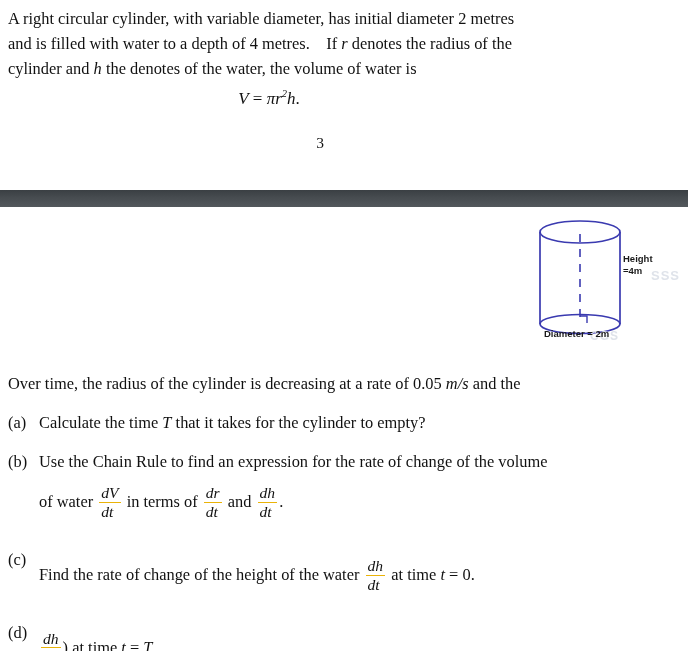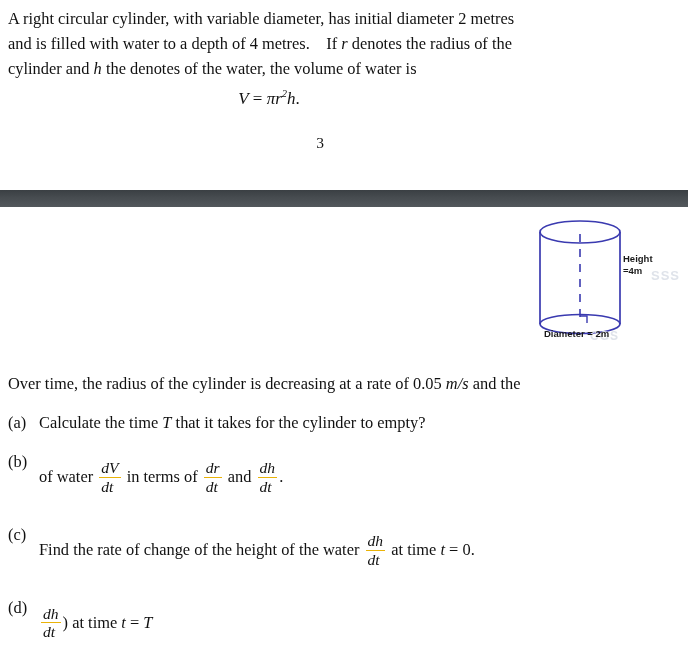--- a/index.html
+++ b/index.html
@@ -265,20 +265,23 @@
         <span>Calculate the time</span>
         <span class="mi">T</span>
         <span>that it takes for the cylinder to empty?</span>
       </span>
     </span>
   </span>
 
   <span class="qitem">
     <span class="tag">(b)</span>
     <span class="body">
+      <span class="ln">
+        <span>Use the Chain Rule to find an expression for the rate of change of the volume</span>
+      </span>
       <span class="ln tall">
         <span>of water</span>
         <span class="frac">
           <span class="num">dV</span>
           <span class="den">dt</span>
         </span>
         <span>in terms of</span>
         <span class="frac">
           <span class="num">dr</span>
           <span class="den">dt</span>

